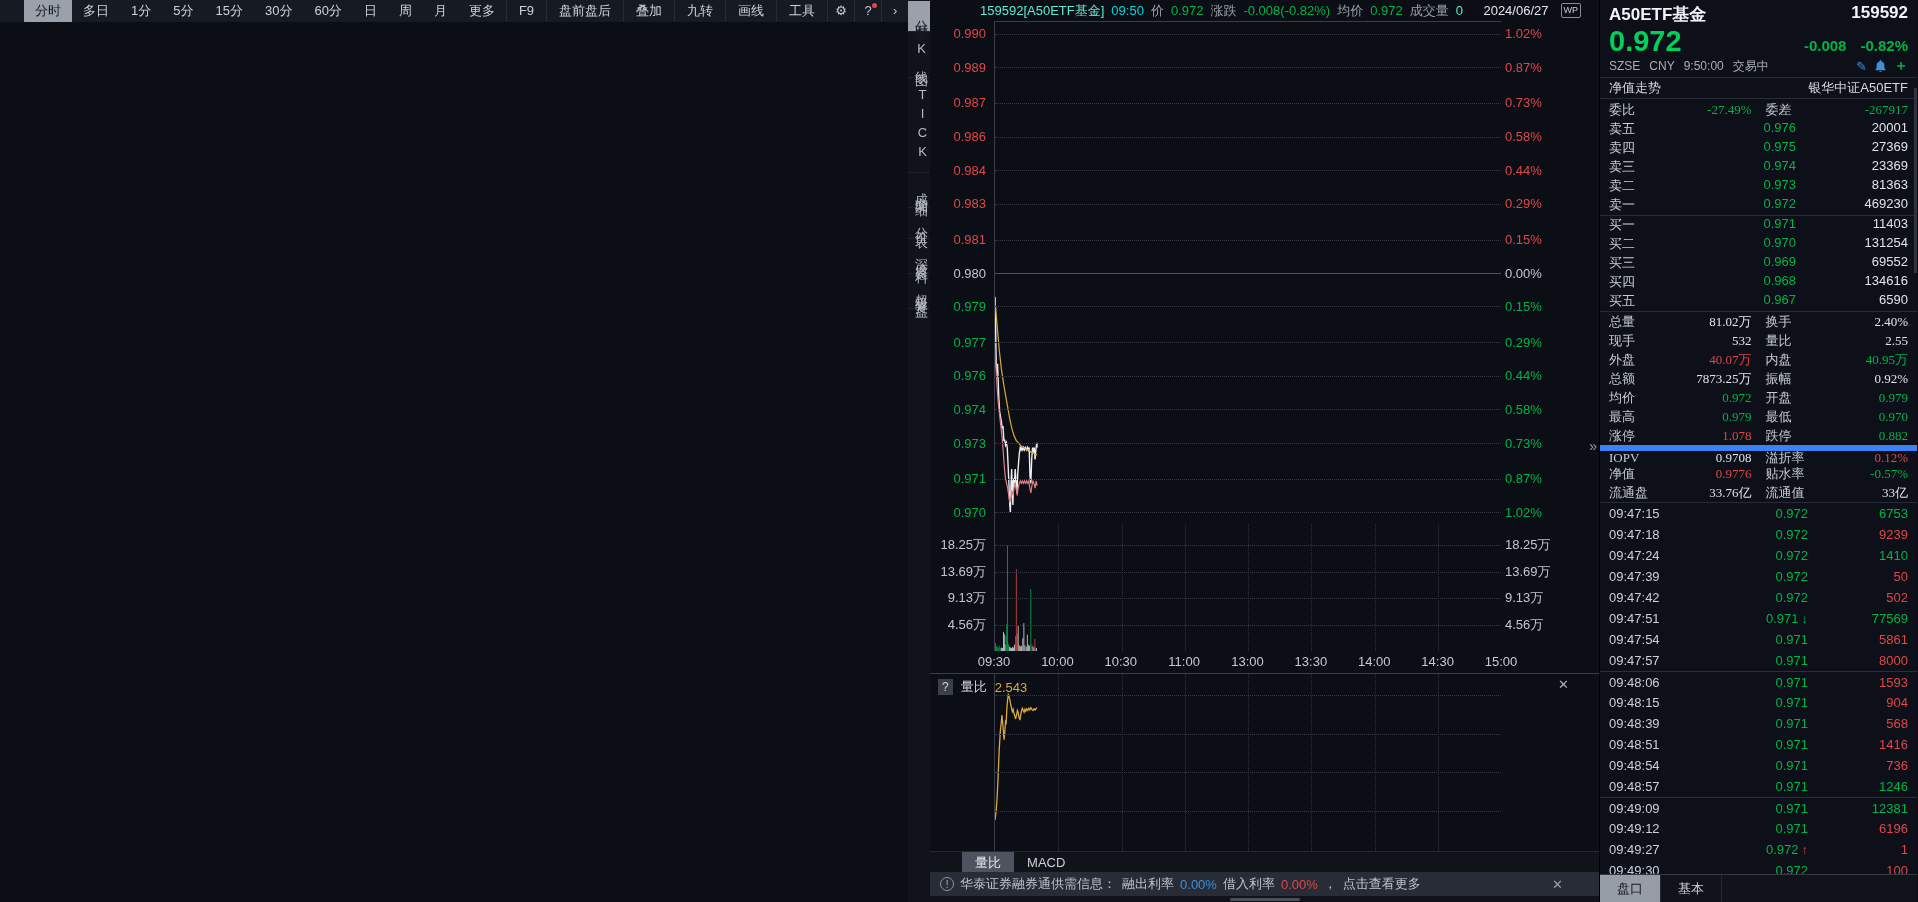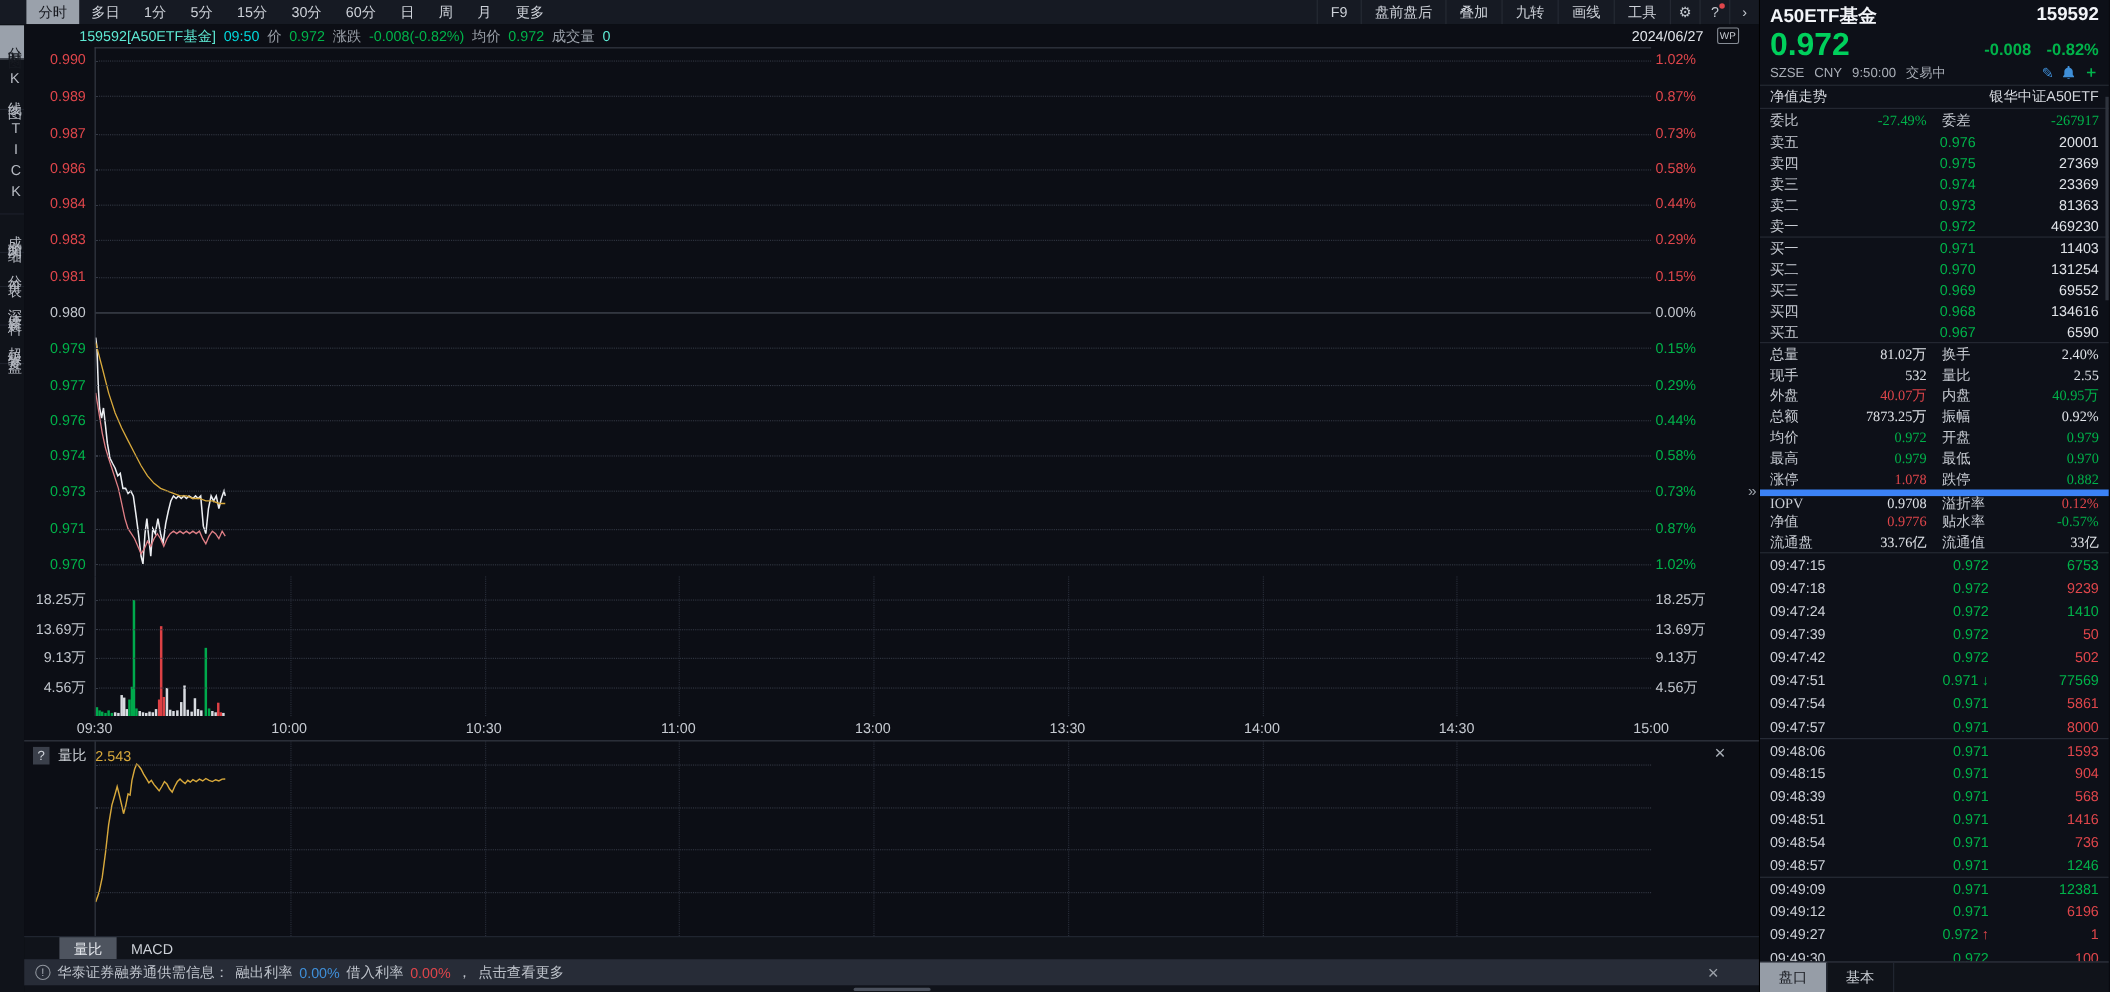--- a/index.html
+++ b/index.html
@@ -1,20 +1,20 @@
 <!DOCTYPE html>
 <html><head>
 <meta charset="utf-8">
 <style>
   html,body{margin:0;padding:0;background:#07080c;}
   *{box-sizing:border-box;}
   .app{width:1918px;height:902px;display:flex;background:#0c0e15;color:#ced2d9;
        font-family:"Liberation Sans",sans-serif;font-size:13px;overflow:hidden;}
   
-  .left-col{width:1600px;flex:none;position:relative;display:flex;flex-direction:column;border-right:1px solid #000;}
+  .left-col{width:1600px;flex:none;position:relative;display:flex;flex-direction:row;border-right:1px solid #000;}
   .topbar{height:22px;flex:none;background:#161a23;display:flex;align-items:stretch;}
   .tb-tabs{display:flex;padding-left:24px;}
   .tb-tab{padding:0 11px;line-height:22px;color:#cdd1d8;}
   .tb-tab.sel{background:#9aa1ab;color:#15171d;}
   .tb-right{margin-left:auto;display:flex;align-items:stretch;}
   .tb-item{padding:0 12px;line-height:22px;border-left:1px solid #262b35;color:#cdd1d8;}
   .tb-icon{width:27px;text-align:center;line-height:22px;border-left:1px solid #262b35;color:#c3c8cf;position:relative;}
   .reddot{position:absolute;top:3px;right:4px;width:5px;height:5px;border-radius:50%;background:#e0464b;}
   .main-row{flex:1;display:flex;min-height:0;}
   .sidebar{width:22px;flex:none;background:#10131a;display:flex;flex-direction:column;align-items:center;padding-top:1px;}
@@ -72,21 +72,21 @@
   .rp-icons{margin-left:auto;display:flex;gap:8px;align-items:center;}
   .ic-edit{color:#3f8fd8;font-size:13px;} .ic-add{color:#00b34a;font-weight:bold;font-size:14px;}
   .nav-row{height:22px;flex:none;display:flex;justify-content:space-between;align-items:center;padding:0 9px;
            border-top:1px solid #262b35;border-bottom:1px solid #262b35;color:#d5d8de;}
   .weibi-row{height:21px;flex:none;display:flex;align-items:center;padding:0 9px;}
   .lbl{color:#c7cbd2;}
   .half{flex:1;display:flex;align-items:center;font-family:Liberation Serif, serif;}
   .half .v{flex:1;text-align:right;}
   .half+.half{margin-left:14px;}
   .v.white{color:#e0e3e8;} .v.red{color:#e0464b;} .v.green{color:#00b34a;}
-  .ob-row{height:19px;flex:none;display:flex;align-items:center;padding:0 9px;}
+  .ob-row{height:19px;flex:none;display:flex;padding:0 9px;}
   .ob-row .p{flex:1;text-align:right;color:#00b34a;}
   .ob-row .vol{width:112px;text-align:right;color:#e0e3e8;}
   #bids{border-top:1px solid #262b35;}
   .sec-div{border-top:1px solid #262b35;flex:none;}
   .stat-row{height:19px;flex:none;display:flex;align-items:center;padding:0 9px;}
   .stat-row.sep{border-top:6px solid #3b82f6;}
   #ticks{flex:1;min-height:0;overflow:hidden;display:flex;flex-direction:column;}
   .tick-row{height:21px;flex:none;display:flex;align-items:center;padding:0 9px;color:#ccd0d7;}
   .tick-row.sep{border-top:1px solid #2a2f3a;}
   .tick-row .t{width:70px;}

